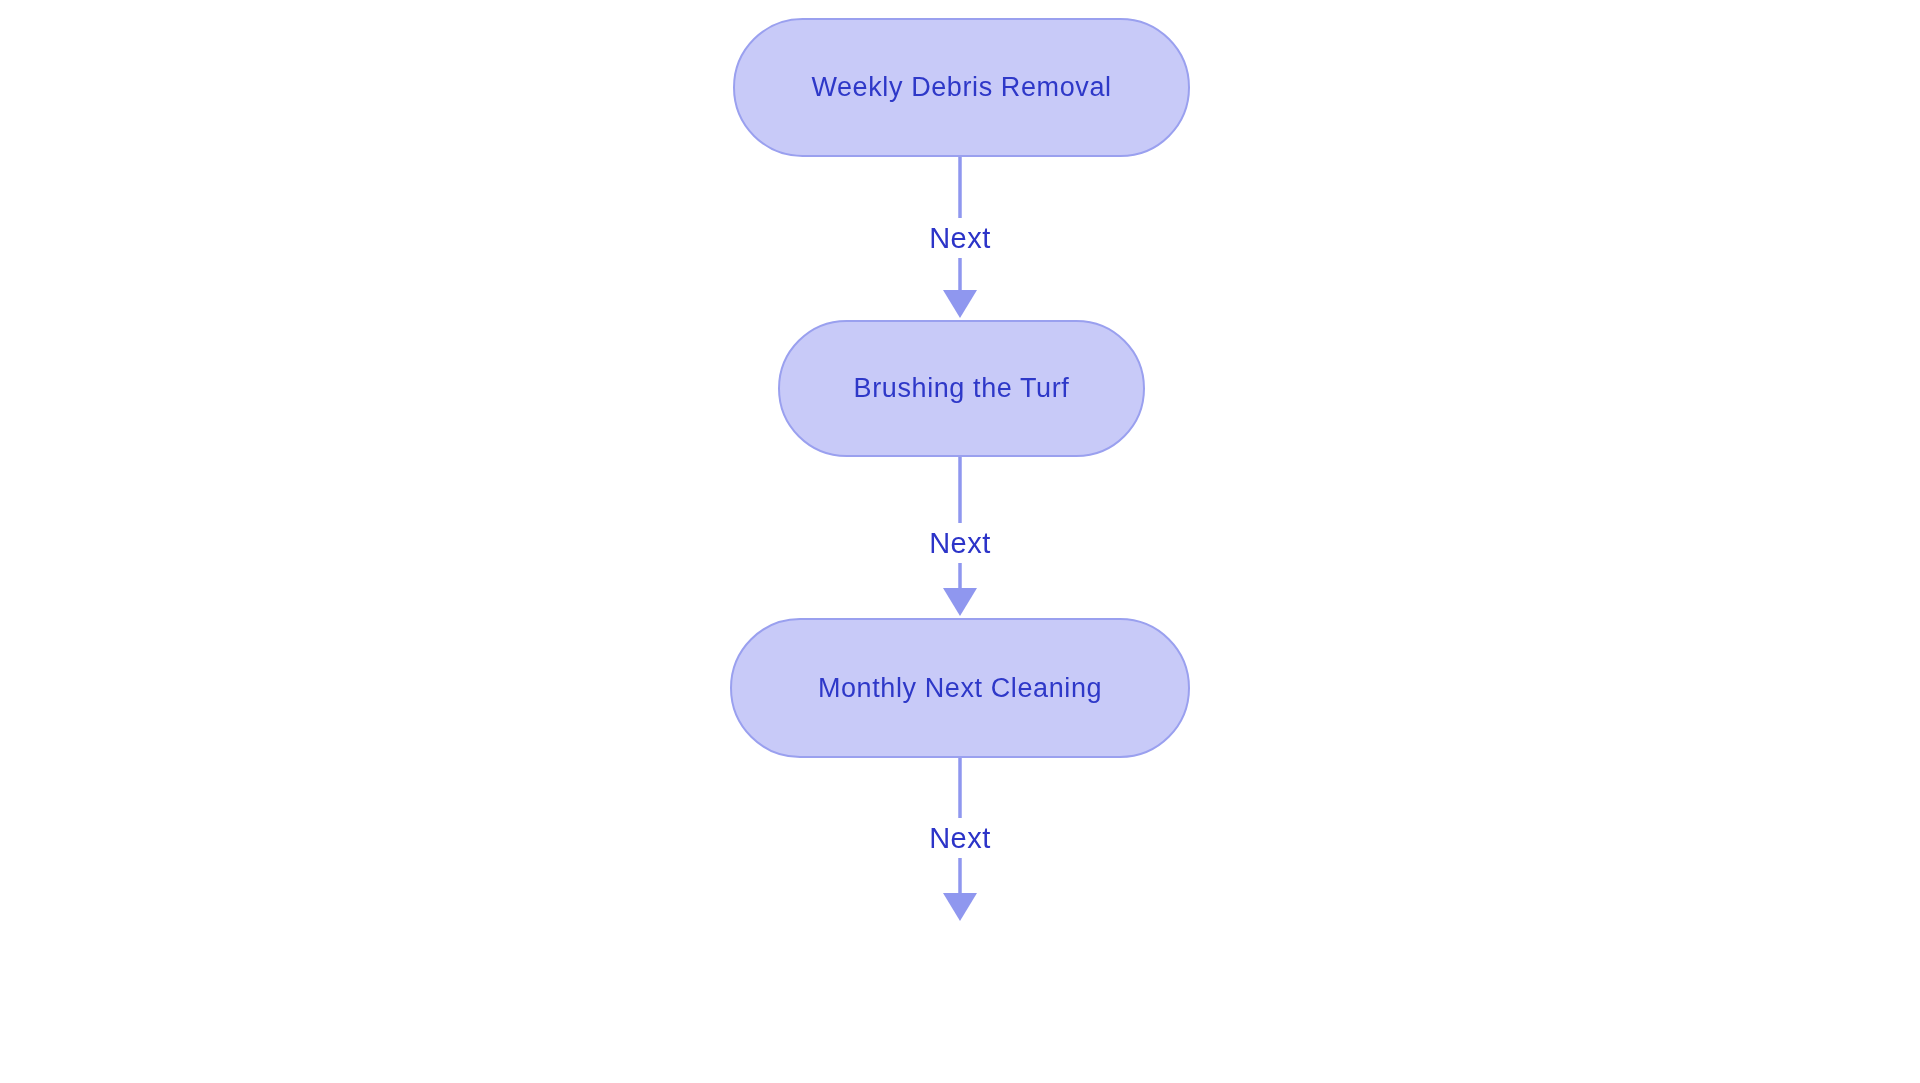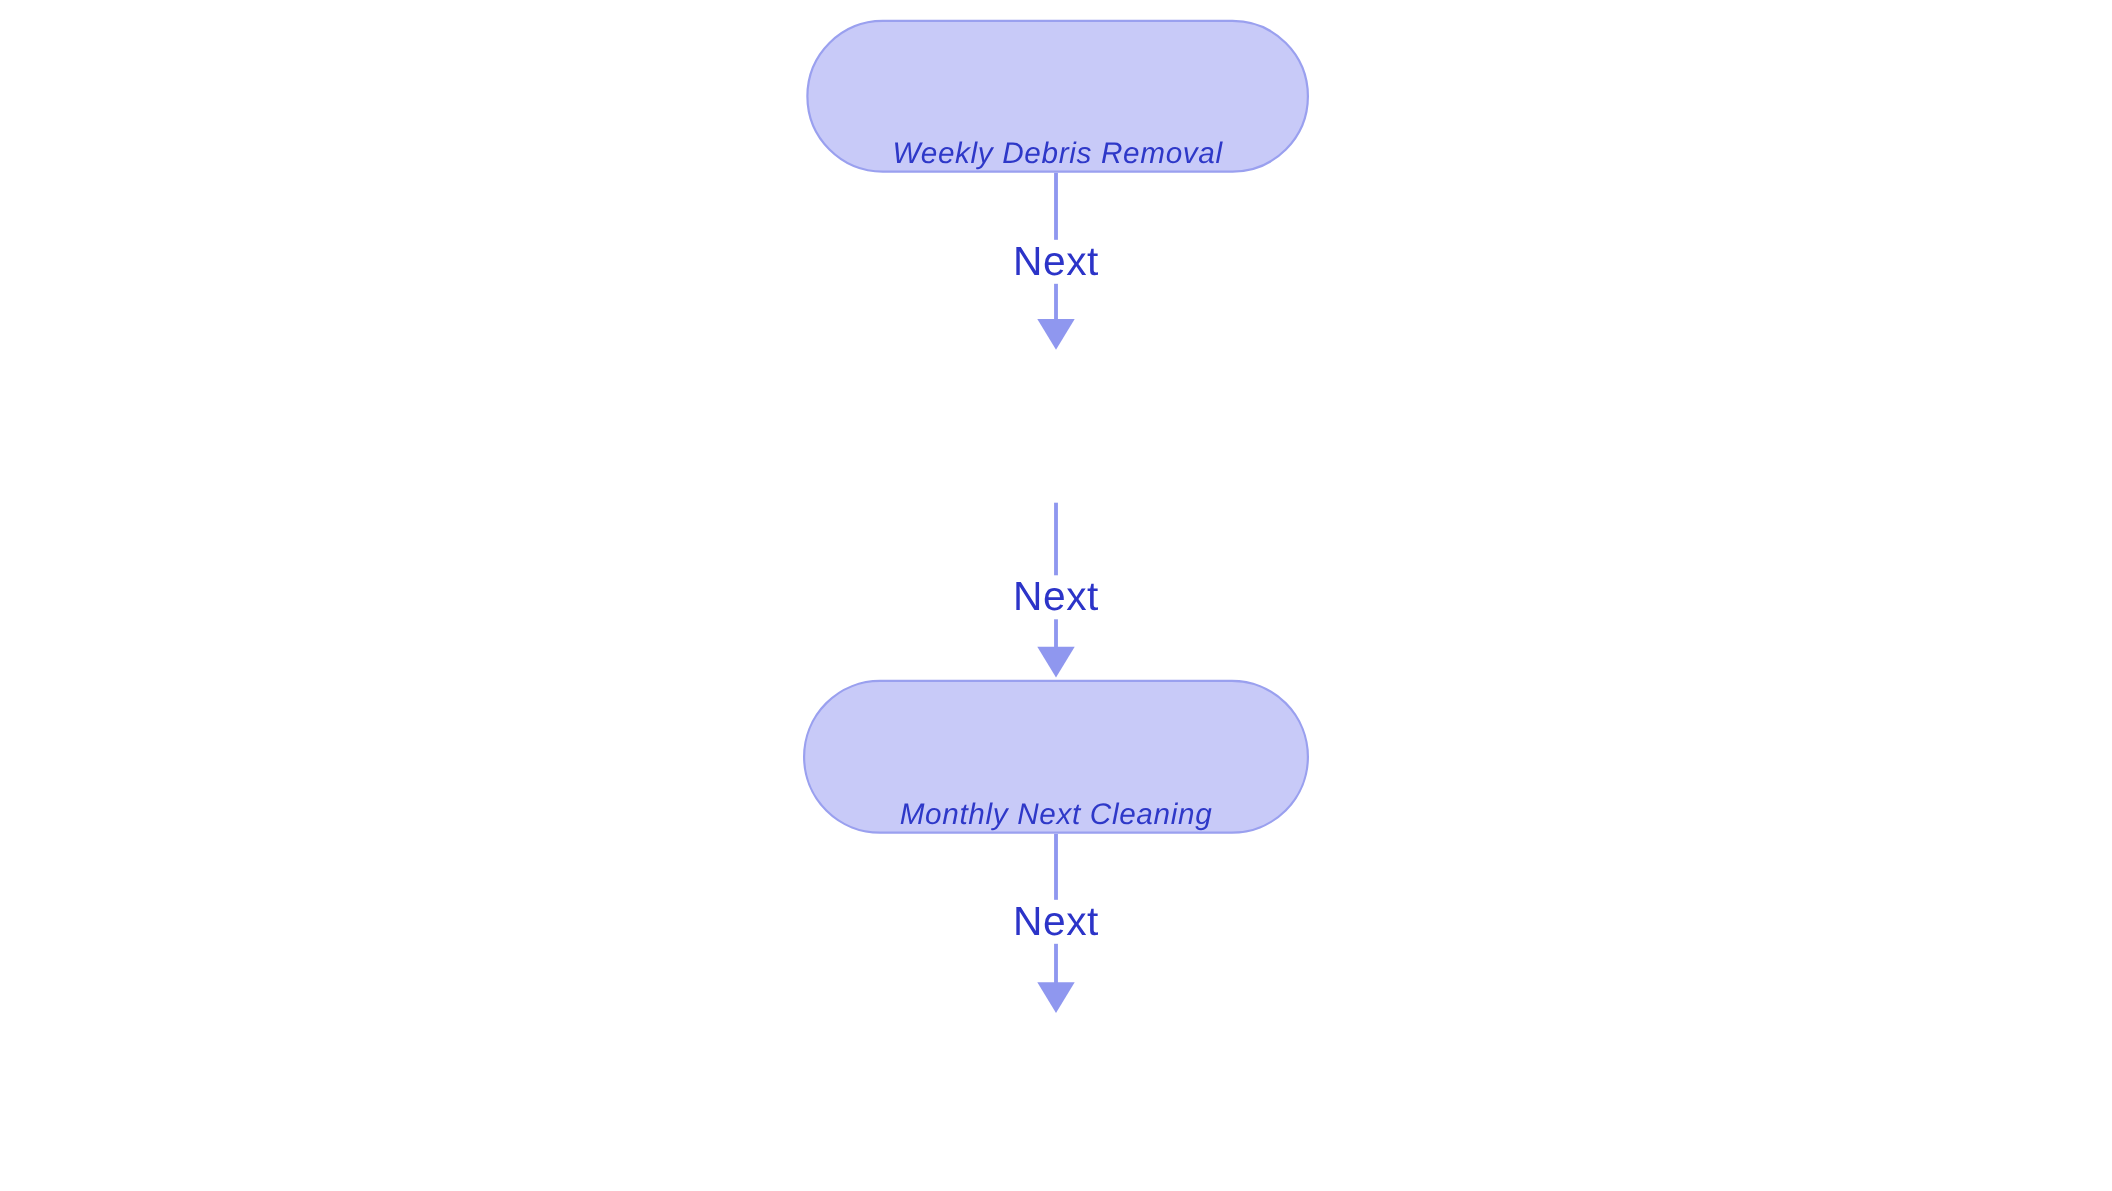--- a/index.html
+++ b/index.html
@@ -36,43 +36,42 @@
     stroke-width: 3.5;
     fill: none;
   }
   .edge-arrowhead {
     fill: var(--edge-line);
     stroke: none;
   }
   .node {
     position: absolute;
     display: flex;
-    align-items: flex-end;
+    align-items: center;
     justify-content: center;
     background: var(--node-fill);
     border: 2px solid var(--node-border);
     border-radius: 70px;
     color: var(--node-text);
     font-size: 27px;
     letter-spacing: 0.6px;
     text-align: center;
     white-space: nowrap;
-    font-style: italic;
   }
   .node-1 { left: 733px; top: 18px;  width: 457px; height: 139px; }
   .node-2 { left: 778px; top: 320px; width: 367px; height: 137px; }
   .node-3 { left: 730px; top: 618px; width: 460px; height: 140px; }
   .node-4 { left: 773px; top: 923px; width: 374px; height: 135px; }
   .edge-label {
     position: absolute;
     left: 960px;
     transform: translateX(-50%);
     background: var(--background);
     color: var(--edge-label-text);
-    font-size: 37px;
+    font-size: 29px;
     line-height: 40px;
     height: 40px;
     padding: 0 8px;
     letter-spacing: 0.5px;
     white-space: nowrap;
   }
   .edge-label-1 { top: 218px; }
   .edge-label-2 { top: 523px; }
   .edge-label-3 { top: 818px; }
 </style>
@@ -95,20 +94,23 @@
       <polygon class="edge-arrowhead" points="943,893 977,893 960,921"></polygon>
     </g>
   </svg>
 
   <div class="node node-1">
     <span>Weekly Debris Removal</span>
   </div>
 
   <div class="edge-label edge-label-1">Next</div>
 
+  <div class="node node-2">
+    <span>Brushing the Turf</span>
+  </div>
 
   <div class="edge-label edge-label-2">Next</div>
 
   <div class="node node-3">
     <span>Monthly Next Cleaning</span>
   </div>
 
   <div class="edge-label edge-label-3">Next</div>
 
 

